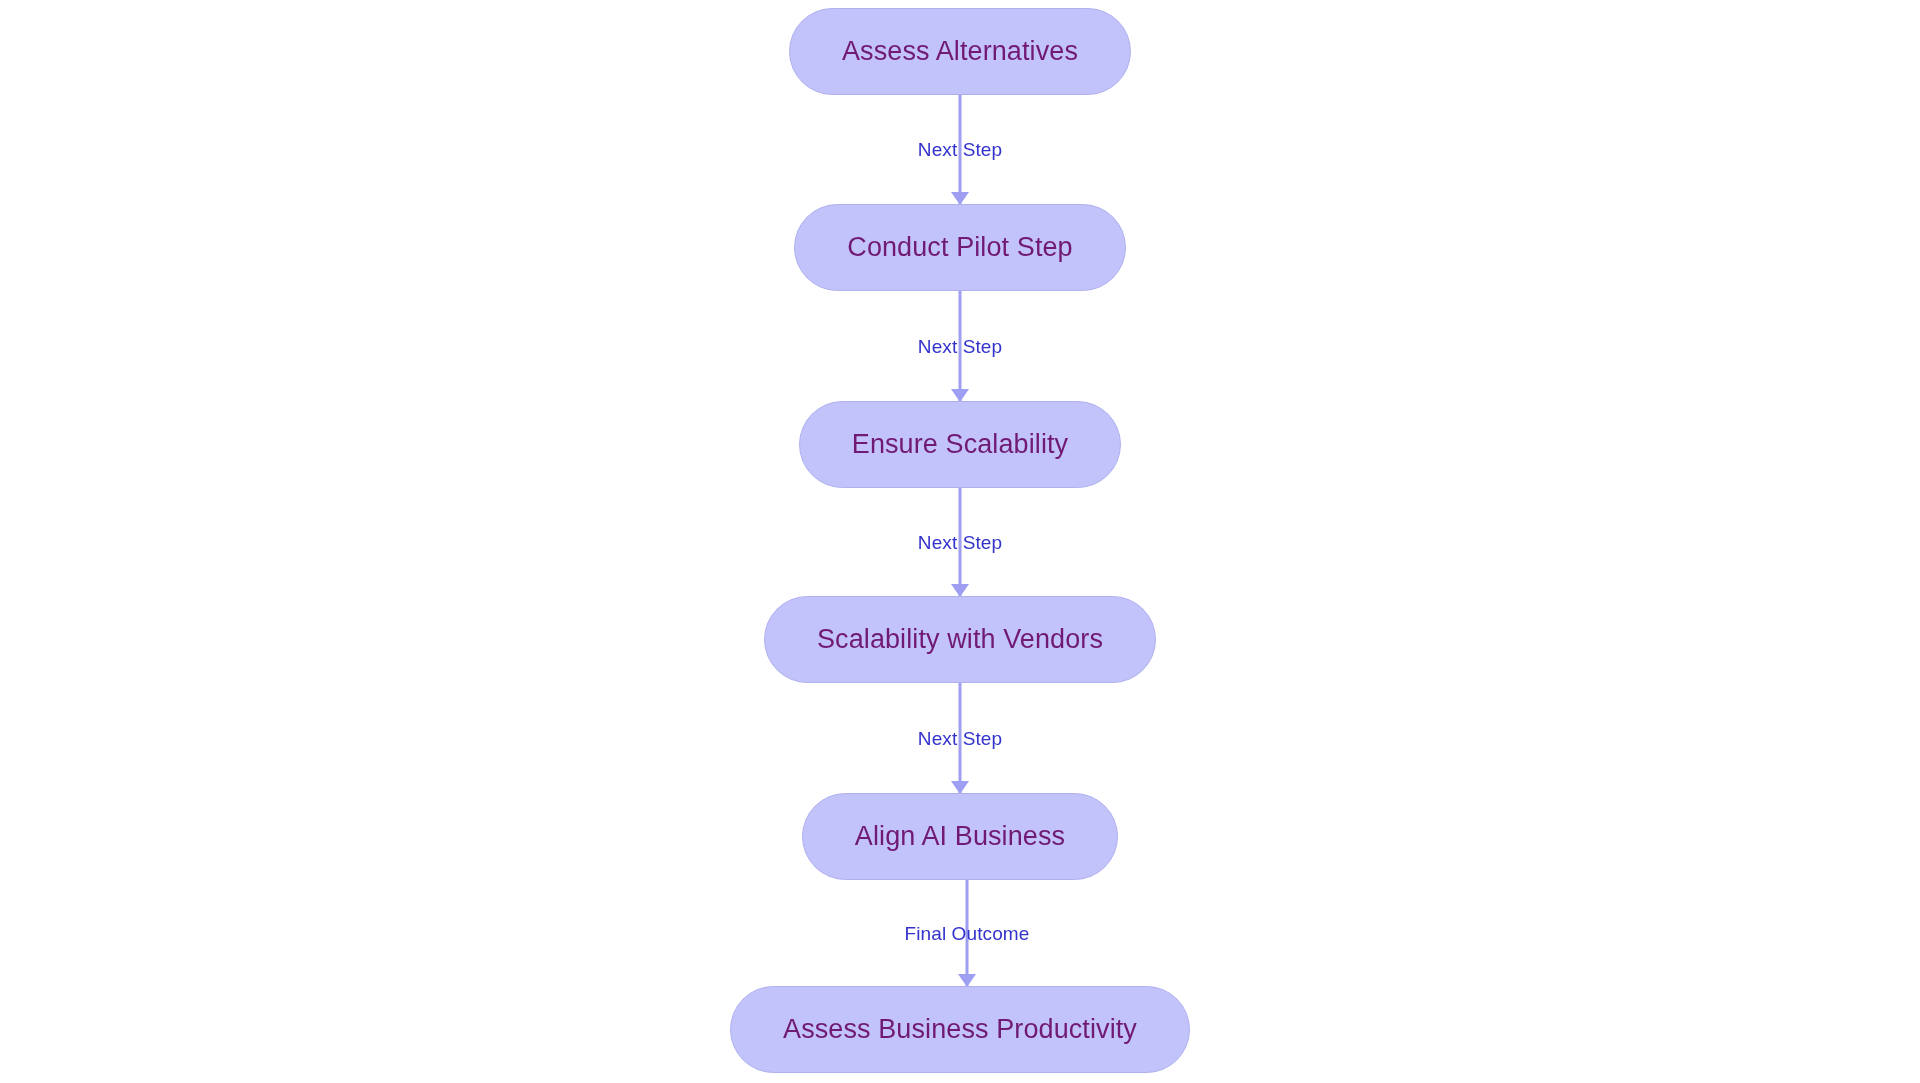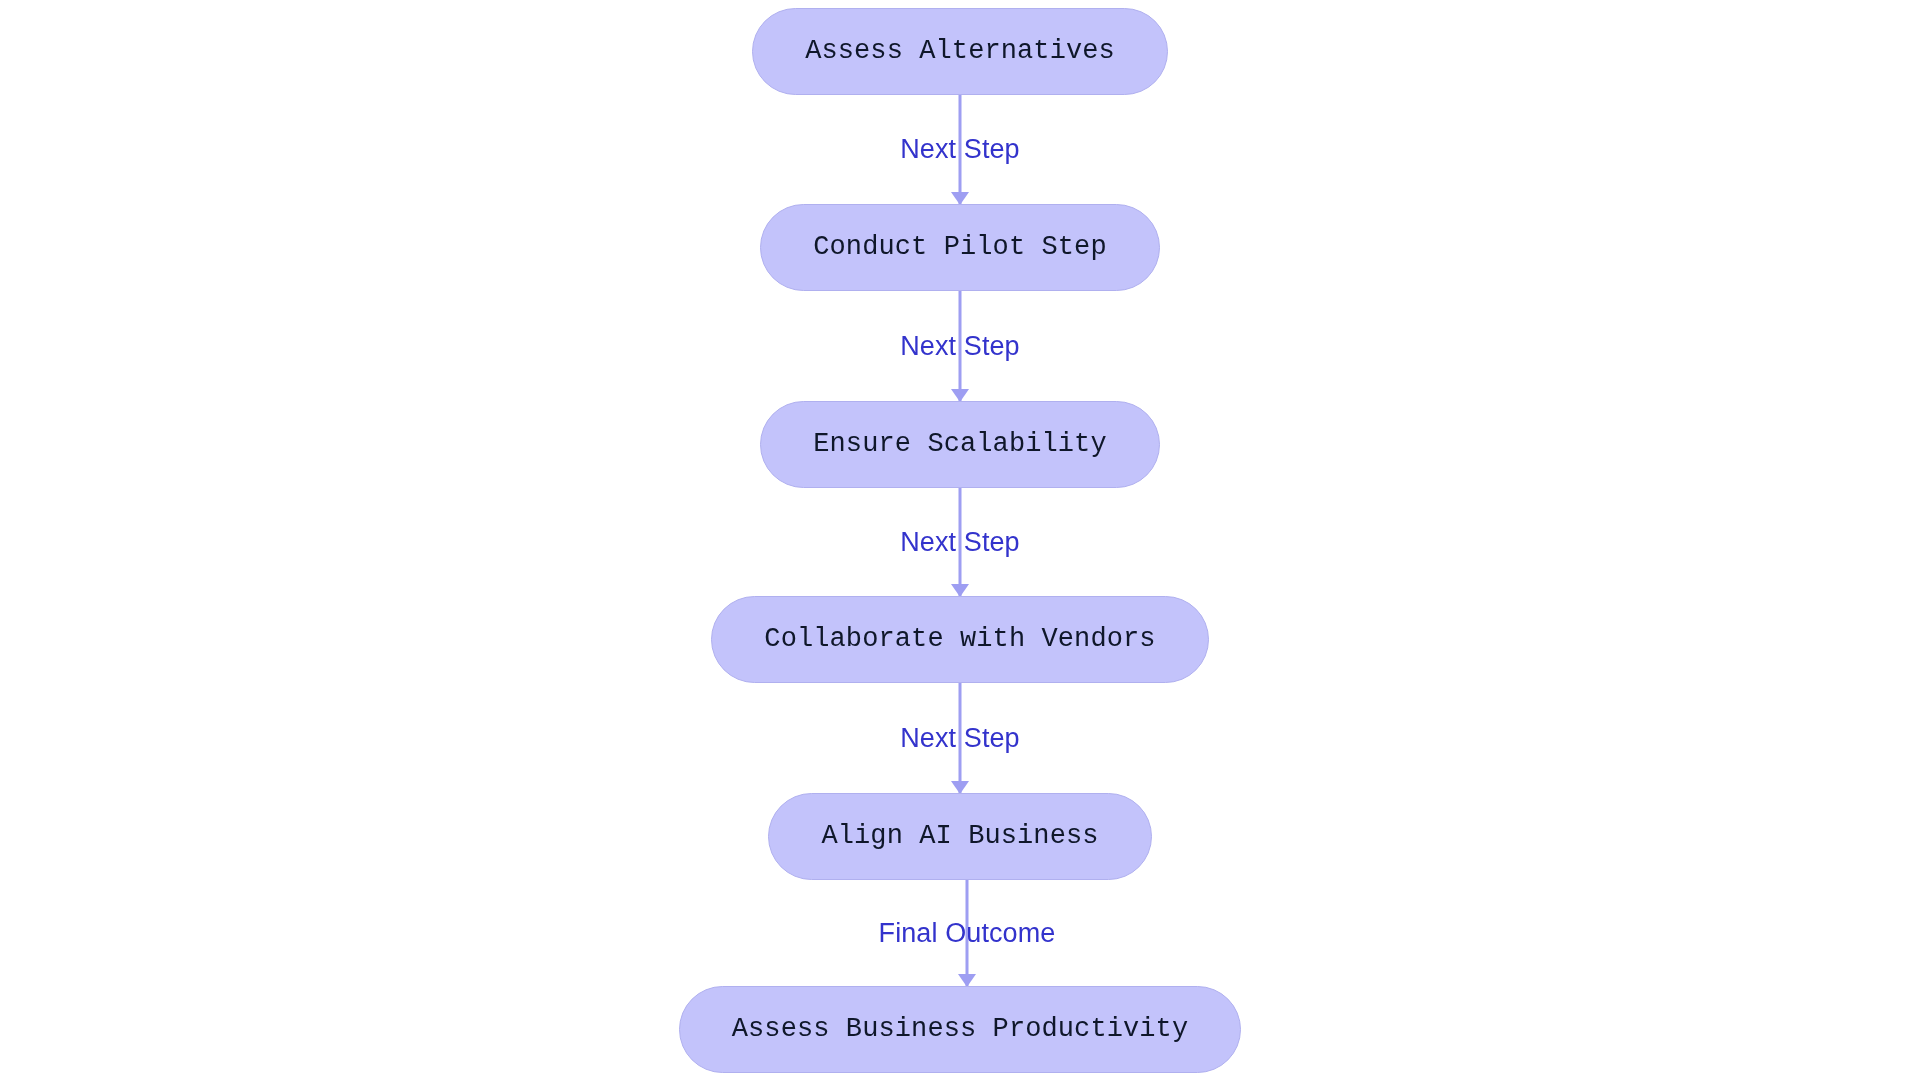--- a/index.html
+++ b/index.html
@@ -48,24 +48,23 @@
     align-items: center;
     justify-content: center;
     white-space: nowrap;
     height: 87px;
     padding: 0 52px;
     z-index: 2;
   }
 
   .node-label {
     display: block;
-    color: #0f172a;
+    color: #701a75;
     font-size: 27px;
     white-space: nowrap;
-    font-family: Liberation Mono, monospace;
   }
 
   
   .edge {
     position: relative;
     width: 100%;
     height: 110px;
     display: flex;
     align-items: center;
     justify-content: center;
@@ -91,21 +90,21 @@
     height: 0;
     border-left: 9px solid transparent;
     border-right: 9px solid transparent;
     border-top: 13px solid #9e9ef2;
   }
 
   .edge-label {
     position: relative;
     z-index: 3;
     color: #3333cc;
-    font-size: 27px;
+    font-size: 19px;
     line-height: 1;
     white-space: nowrap;
     letter-spacing: 0.1px;
   }
 
   
   .edge-0 { height: 109px; }
   .edge-1 { height: 110px; }
   .edge-2 { height: 108px; }
   .edge-3 { height: 110px; }
@@ -144,21 +143,21 @@
       <span class="node-label">Ensure Scalability</span>
     </div>
 
     <div class="edge edge-2">
       <span class="edge-line"></span>
       <span class="edge-arrow"></span>
       <span class="edge-label">Next Step</span>
     </div>
 
     <div class="node node-3">
-      <span class="node-label">Collaborate with Vendors</span>
+      <span class="node-label">Scalability with Vendors</span>
     </div>
 
     <div class="edge edge-3">
       <span class="edge-line"></span>
       <span class="edge-arrow"></span>
       <span class="edge-label">Next Step</span>
     </div>
 
     <div class="node node-4">
       <span class="node-label">Align AI Business</span>

